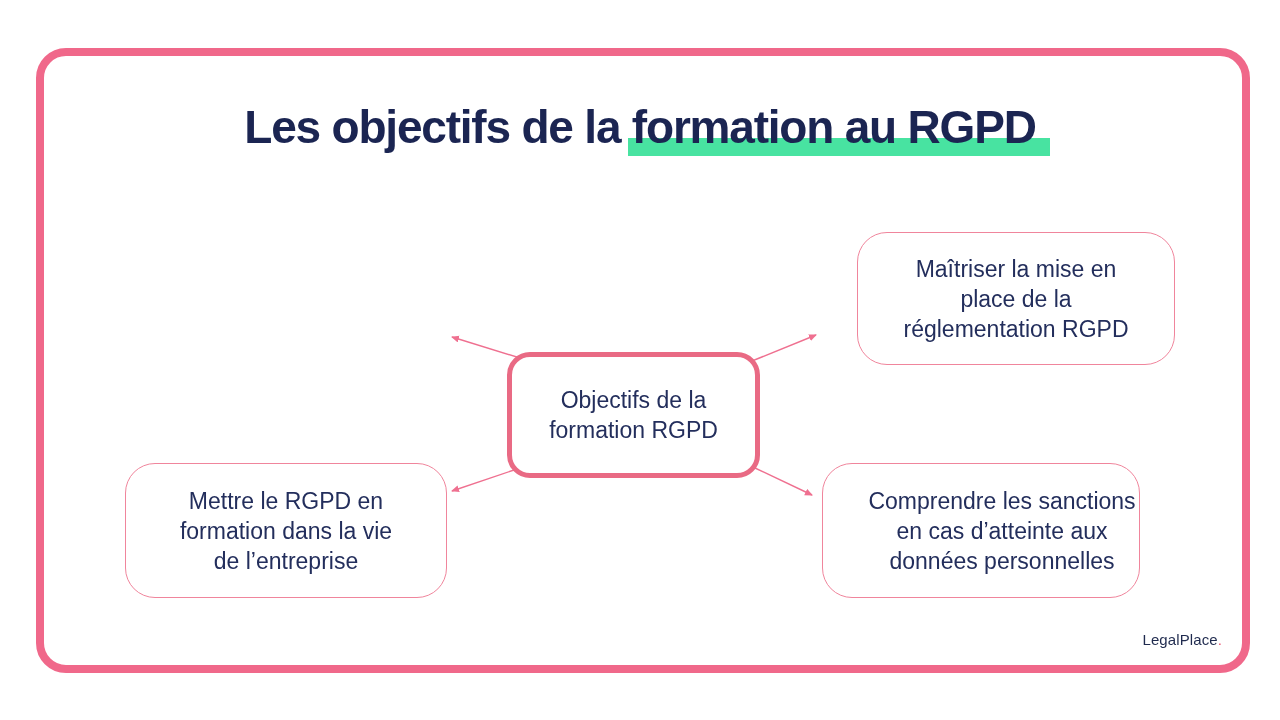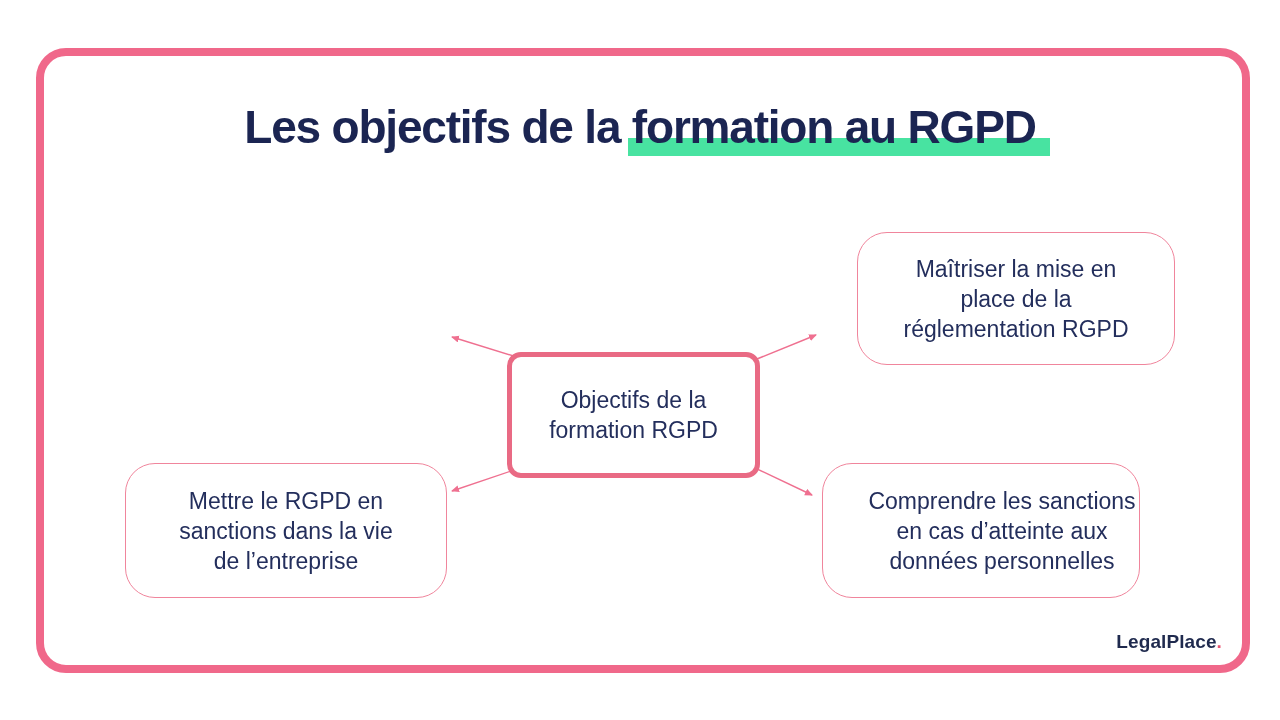--- a/index.html
+++ b/index.html
@@ -75,27 +75,27 @@
     line-height:30px;
   }
   .node .node-text{white-space:pre-line;}
   .node.tl{left:125px;top:235px;width:322px;height:132px;}
   .node.tr{left:822px;top:232px;width:318px;height:133px;margin-left:35px;}
   .node.bl{left:125px;top:463px;width:322px;height:135px;}
   .node.br{left:822px;top:463px;width:318px;height:135px;padding-left:42px;}
   .node.center{
     left:507px;top:352px;width:253px;height:126px;
     border:5px solid var(--center-pink);
-    border-radius:14px;
+    border-radius:23px;
   }
   .logo{
     position:absolute;
     top:631px;right:58px;
-    font-size:19px;
-    font-weight:bold;
+    font-size:15px;
+    font-weight:normal;
     color:var(--logo-navy);
     letter-spacing:0.1px;
   }
   .logo .dot{color:var(--logo-dot);}
 </style>
 </head>
 <body>
 
 <div class="slide">
 
@@ -122,21 +122,21 @@
 réglementation RGPD</span>
   </div>
 
   <div class="node center">
     <span class="node-text">Objectifs de la
 formation RGPD</span>
   </div>
 
   <div class="node bl">
     <span class="node-text">Mettre le RGPD en
-sanctions dans la vie
+formation dans la vie
 de l’entreprise</span>
   </div>
 
   <div class="node br">
     <span class="node-text">Comprendre les sanctions
 en cas d’atteinte aux
 données personnelles</span>
   </div>
 
   <div class="logo"><span>LegalPlace</span><span class="dot">.</span></div>

